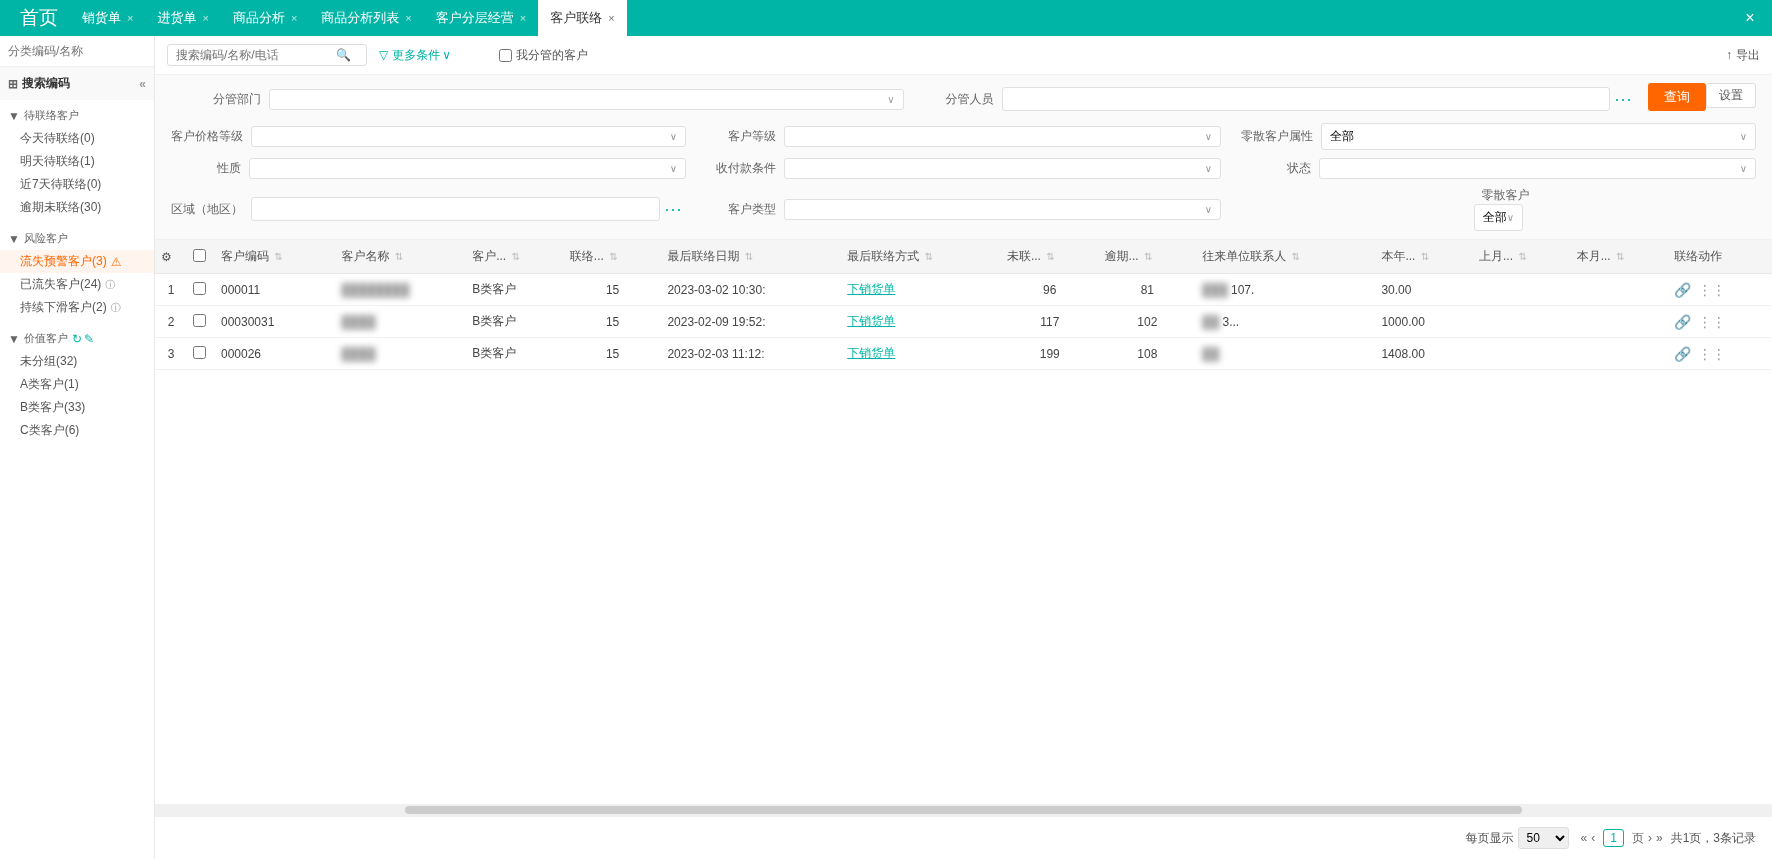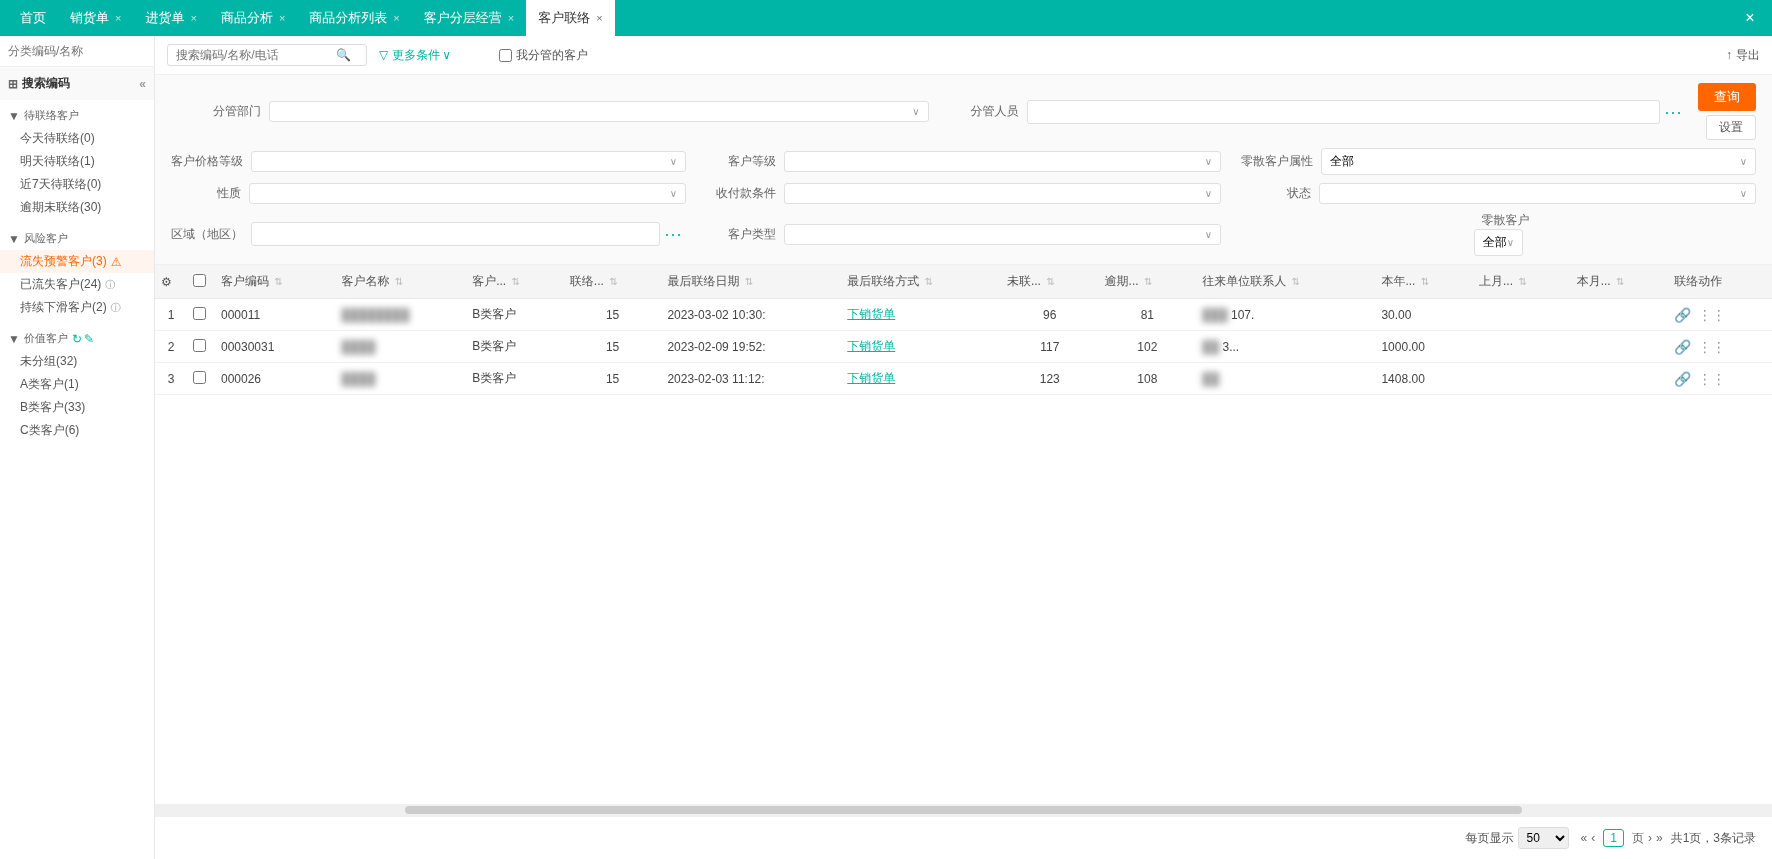--- a/index.html
+++ b/index.html
@@ -15,21 +15,21 @@
       display: flex; align-items: center; height: 100%;
       padding: 0 12px; cursor: pointer; font-size: 13px; color: white;
       white-space: nowrap; position: relative;
     }
     .top-nav .nav-item.active {
       background: white; color: #333;
     }
     .top-nav .nav-item .close-x {
       margin-left: 6px; font-size: 11px; cursor: pointer; opacity: 0.7;
     }
-    .top-nav .home { font-size: 13px; }
+    .top-nav .home { font-size: 19px; }
     .top-nav .spacer { flex: 1; }
     .top-nav .close-btn {
       width: 28px; height: 28px; display: flex; align-items: center; justify-content: center;
       cursor: pointer; color: white; font-size: 16px;
     }
 
     
     .main-layout { display: flex; height: calc(859px - 36px); }
 
     
@@ -115,21 +115,21 @@
     }
     .filter-select {
       border: 1px solid #e0e0e0; border-radius: 3px; padding: 4px 8px;
       font-size: 12px; outline: none; flex: 1; min-width: 0; background: white;
       display: flex; align-items: center; justify-content: space-between; cursor: pointer;
     }
     .filter-select .down-arrow { color: #999; font-size: 10px; }
     .filter-more { color: #00b5a5; cursor: pointer; font-size: 18px; line-height: 1; padding: 0 4px; }
 
     .filter-action-col {
-      display: flex; flex-direction: column; align-items: flex-end; justify-content: center;
+      display: flex; align-items: flex-start; justify-content: center;
       padding-left: 12px; flex-shrink: 0;
     }
     .query-btn {
       background: #ff6600; color: white; border: none; border-radius: 3px;
       padding: 5px 16px; cursor: pointer; font-size: 13px; margin-bottom: 4px;
     }
     .setting-btn {
       border: 1px solid #ddd; background: white; border-radius: 3px;
       padding: 3px 12px; cursor: pointer; font-size: 12px; color: #555;
     }
@@ -442,21 +442,21 @@
             </tr>
             <tr>
               <td class="td-number">3</td>
               <td><input type="checkbox" style=""></td>
               <td>000026</td>
               <td><span class="blurred">████</span></td>
               <td>B类客户</td>
               <td class="td-number">15</td>
               <td>2023-02-03 11:12:</td>
               <td><span class="td-link">下销货单</span></td>
-              <td class="td-number">123</td>
+              <td class="td-number">199</td>
               <td class="td-number">108</td>
               <td><span class="blurred">██</span></td>
               <td class="td-amount">1408.00</td>
               <td></td>
               <td></td>
               <td>
                 <div class="row-actions">
                   <span class="action-icon">🔗</span>
                   <span class="action-icon">⋮⋮</span>
                 </div>

